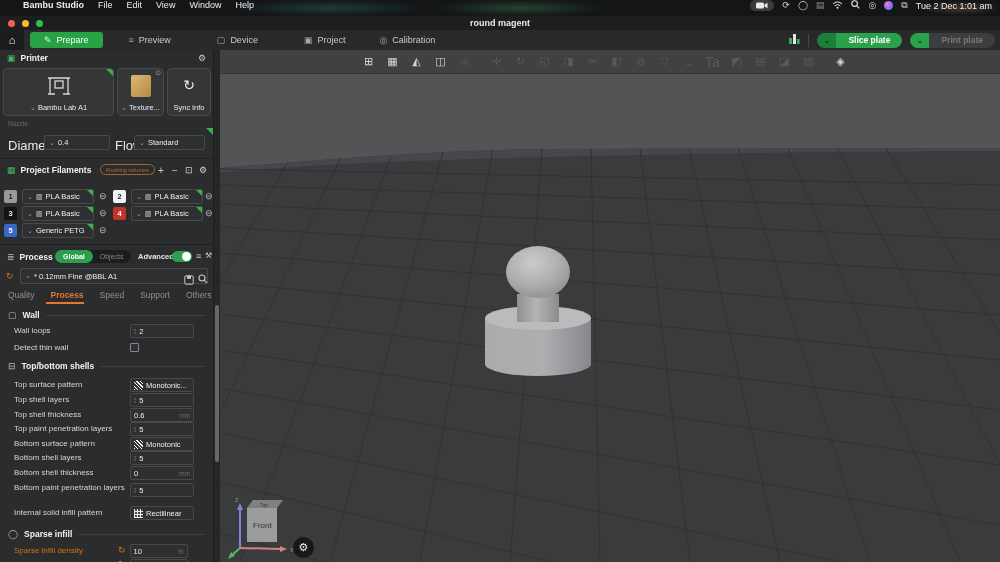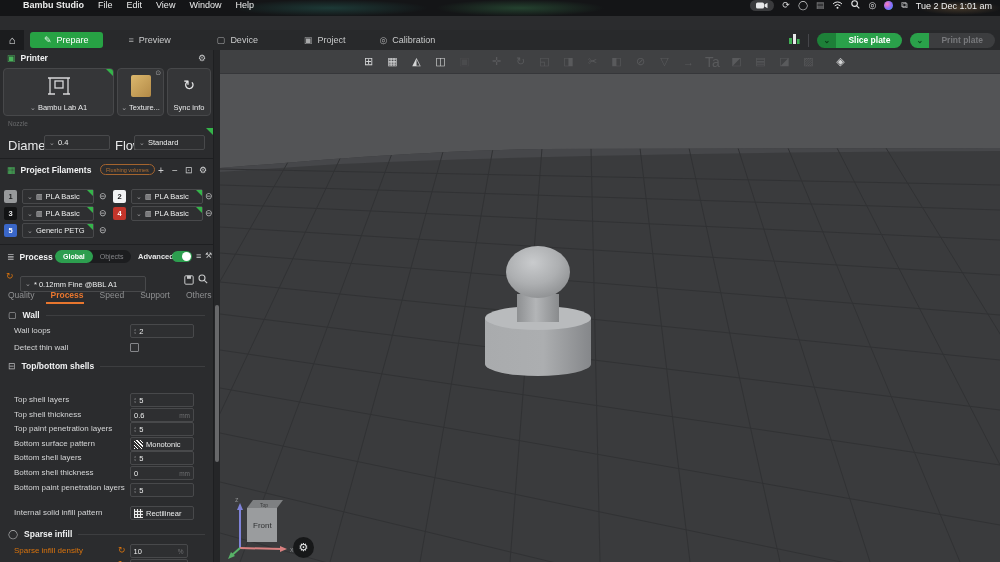--- a/index.html
+++ b/index.html
@@ -157,20 +157,28 @@
             <line x1="5.8" y1="5.8" x2="8.3" y2="8.3" stroke="#e8e9ea" stroke-width="1.1"></line>
           </svg>
       </span>
       <span class="mini">◎</span>
       <span class="siri"></span>
       <span class="mini">⧉</span>
       <span class="clock">Tue 2 Dec 1:01 am</span>
     </div>
   </div>
 
+  <div class="titlebar">
+    <div class="lights">
+      <span class="light" style="background:#f35f57"></span>
+      <span class="light" style="background:#fbbd2e"></span>
+      <span class="light" style="background:#28c73f"></span>
+    </div>
+    <span class="doc-title">round magent</span>
+  </div>
 
   <div class="tabbar">
     <div class="home">⌂</div>
     <div class="tab active">
       <span class="tic">✎</span>
       <span>Prepare</span>
     </div>
     <div class="tab" style="margin-left:14px">
       <span class="tic">≡</span>
       <span>Preview</span>
@@ -324,21 +332,21 @@
       <span class="off">Objects</span>
     </div>
     <span style="position:absolute;left:138px;top:202px;font-size:7.5px;font-weight:bold">Advanced</span>
     <span class="switch" style="left:172px;top:201px">
         <span class="knob"></span>
       </span>
     <span style="position:absolute;left:196px;top:201px;color:#c7c8c9;font-size:9px">≡</span>
     <span style="position:absolute;left:205px;top:201px;color:#c7c8c9;font-size:8px">⚒</span>
 
     <span class="reset" style="position:absolute;left:6px;top:221px">↻</span>
-    <div class="ddbox" style="left:20px;top:226px;width:126px;height:16px">
+    <div class="ddbox" style="left:20px;top:218px;width:188px;height:16px">
       <span class="tic">⌄</span>
       <span>* 0.12mm Fine @BBL A1</span>
     </div>
     <span style="position:absolute;left:184px;top:221px">
       <svg width="10" height="10" viewBox="0 0 10 10">
           <rect x="0.8" y="0.8" width="8.4" height="8.4" rx="1" stroke="#c7c8c9" fill="none"></rect>
           <rect x="3" y="0.8" width="4" height="3" fill="#c7c8c9"></rect>
         </svg>
     </span>
     <span style="position:absolute;left:198px;top:220px">
@@ -378,20 +386,27 @@
       <span class="lab">Detect thin wall</span>
       <span class="cbx"></span>
     </div>
 
     <div class="grp" style="top:311px">
       <span class="gic">⊟</span>
       <span>Top/bottom shells</span>
       <span class="rule"></span>
     </div>
 
+    <div class="srow" style="top:328px">
+      <span class="lab">Top surface pattern</span>
+      <div class="ctl">
+        <span class="hatch"></span>
+        <span>Monotonic...</span>
+      </div>
+    </div>
 
     <div class="srow" style="top:343px">
       <span class="lab">Top shell layers</span>
       <div class="ctl">
         <span class="spin">
             <span>˄</span>
             <span>˅</span>
           </span>
         <span>5</span>
       </div>

